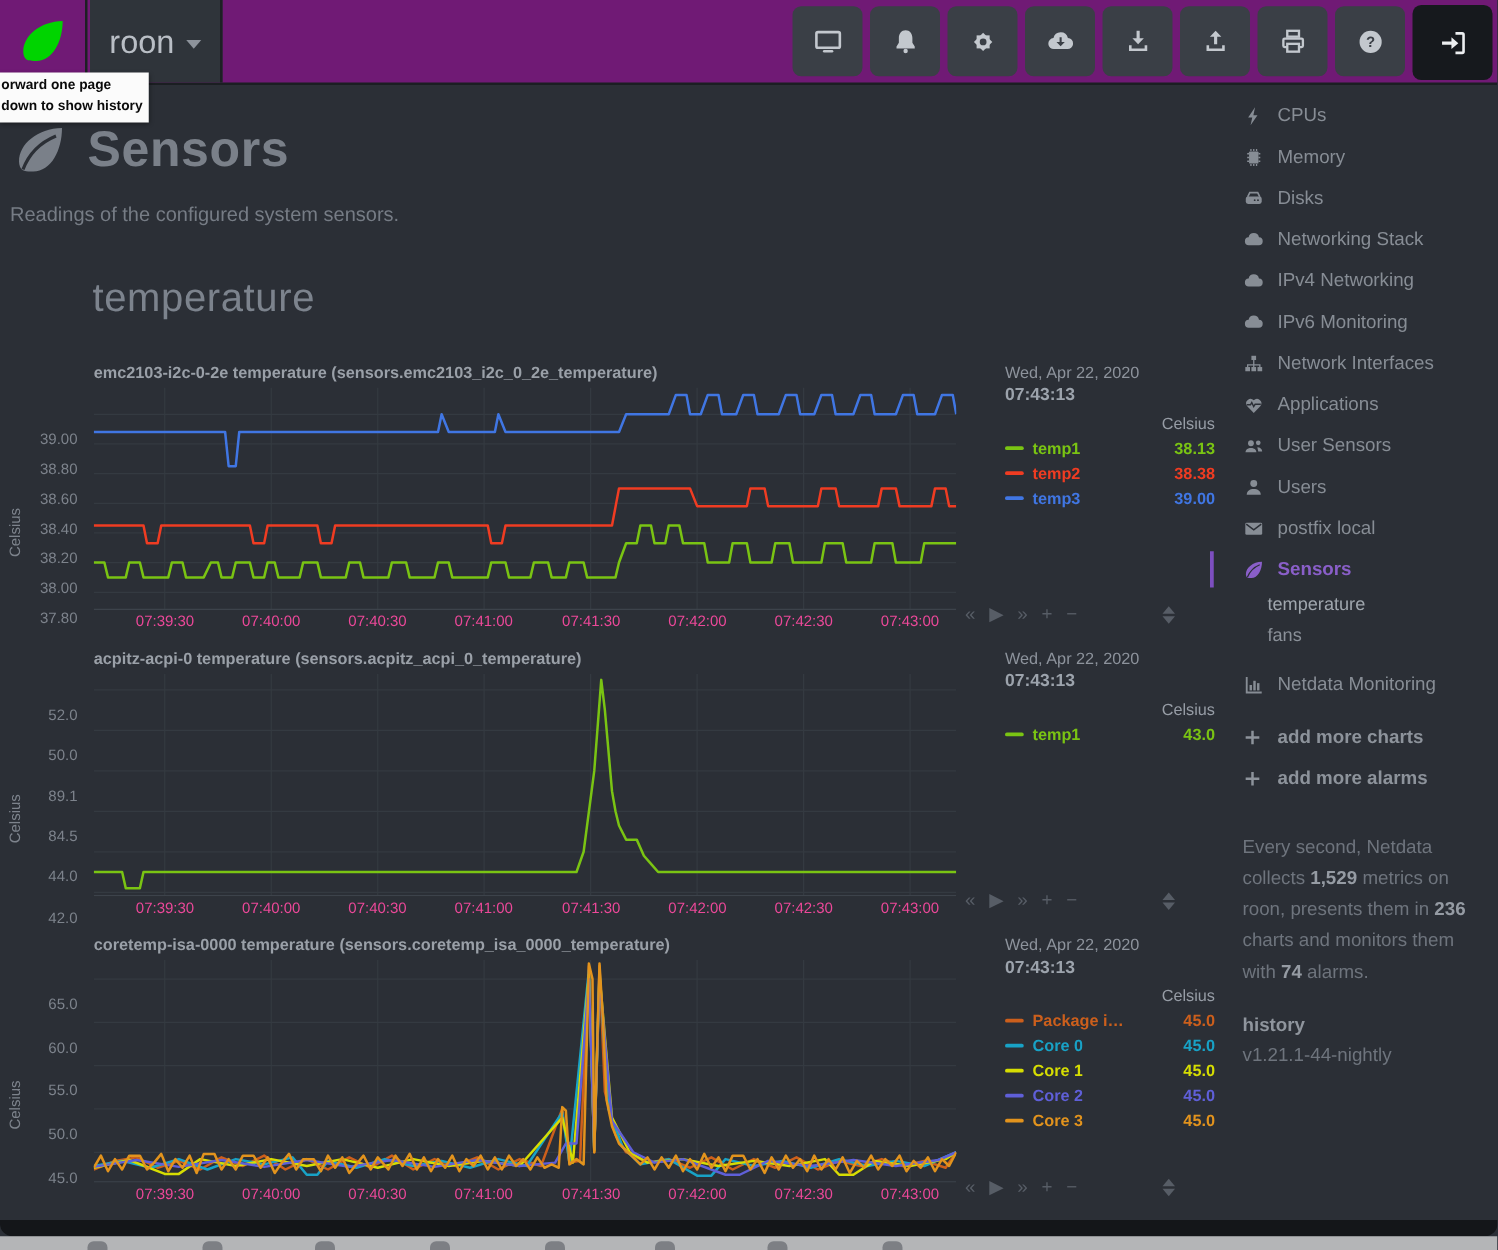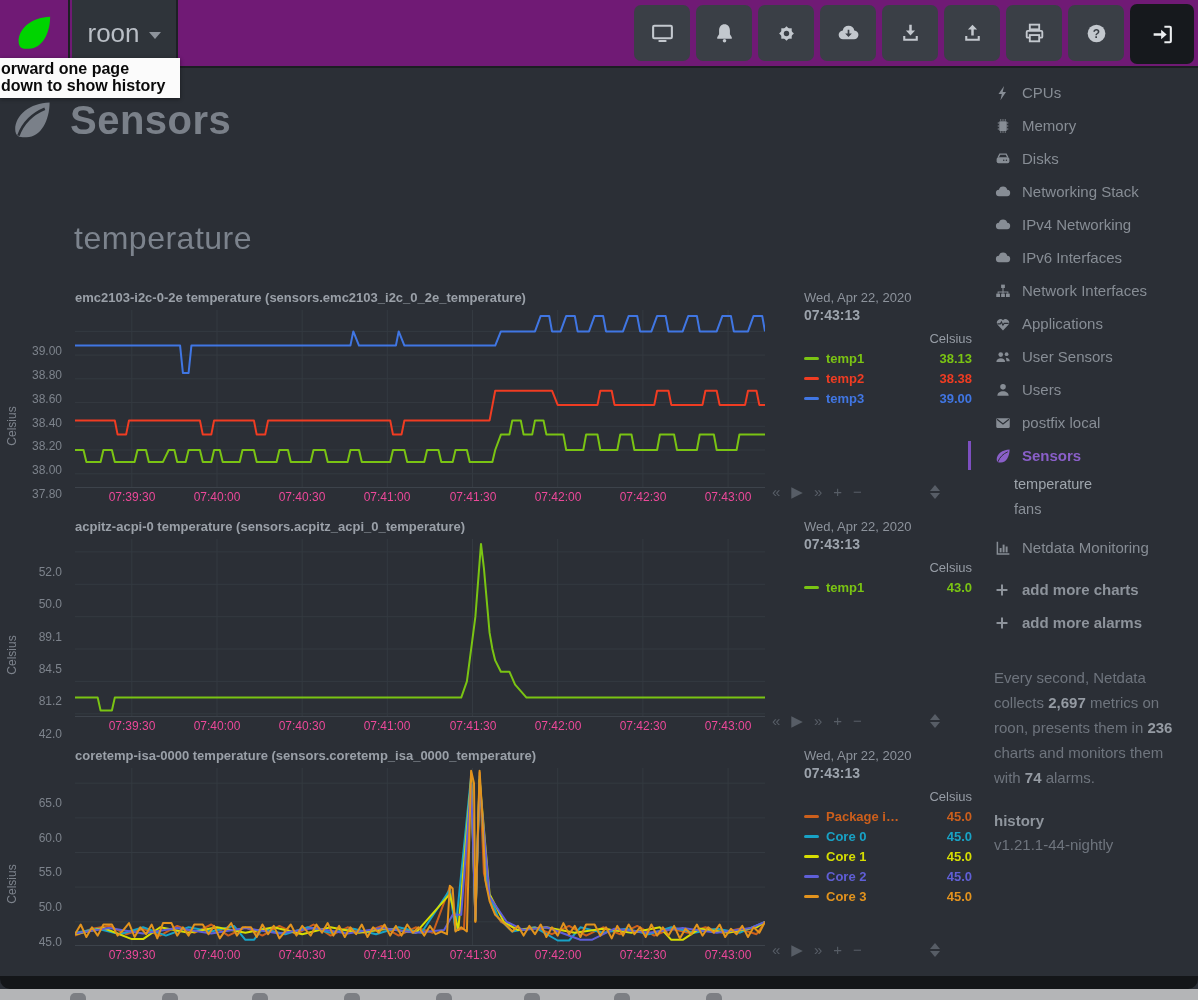--- a/index.html
+++ b/index.html
@@ -13,21 +13,21 @@
   .host-tile { position:absolute; left:72px; top:0; width:106px; height:66px; background:#2f343a; border-right:2px solid #1d2024; display:flex; align-items:center; justify-content:center; gap:9px; cursor:pointer; }
   .host-name { font-size:26px; color:#b9bec5; }
   .caret { width:0; height:0; border-left:6px solid transparent; border-right:6px solid transparent; border-top:7px solid #8d939b; margin-top:4px; }
   .nav-buttons { position:absolute; right:4px; top:5px; display:flex; gap:6px; }
   .nav-btn { width:56px; height:56px; background:#3a3f46; border-radius:7px; display:flex; align-items:center; justify-content:center; cursor:pointer; }
   .nav-btn svg { width:25px; height:25px; color:#c3c8ce; }
   .nav-btn.hl { background:#16191d; width:64px; height:60px; margin-top:-1px; }
   .nav-btn.hl svg { color:#eceef0; }
 
   
-  .tooltip { position:absolute; left:0; top:58px; background:#fbfbfb; color:#0a0a0a; font-size:16px; font-weight:600; line-height:17px; padding:2px 15px 4px 1px; z-index:9; box-shadow:0 1px 4px rgba(0,0,0,.45); white-space:nowrap; }
+  .tooltip { position:absolute; left:0; top:58px; background:#fbfbfb; color:#0a0a0a; font-size:11px; font-weight:600; line-height:17px; padding:2px 5px 4px 1px; z-index:9; box-shadow:0 1px 4px rgba(0,0,0,.45); white-space:nowrap; }
 
   
   .content { position:absolute; left:0; top:68px; width:944px; bottom:24px; background:#2b2f36; }
   .page-head { position:absolute; left:8px; top:28px; display:flex; align-items:center; gap:14px; }
   .page-head svg { width:48px; height:48px; color:#7a8089; }
   .page-title { font-size:40px; font-weight:bold; color:#7a8089; letter-spacing:.5px; }
   .page-sub { position:absolute; left:8px; top:96px; font-size:16px; color:#767c85; }
   .section-title { position:absolute; left:74px; top:152px; font-size:32px; color:#7c838d; letter-spacing:.5px; }
 
   .chart-row { position:absolute; left:0; width:944px; height:218px; }
@@ -152,20 +152,21 @@
 </div>
 
 <div class="content">
   <div class="page-head">
     <svg viewBox="0 0 24 24">
         <path d="M20.8 3.2C11 3.4 3.6 9.6 3.6 16.6c0 1.6.6 2.9 1.4 3.4 1.1.7 2.8.6 4.3.6 7.2 0 11.5-8.6 11.5-17.4z" fill="currentColor"></path>
         <path d="M5.2 19.8C7.6 13.4 12.6 8.8 18.4 6.4" stroke="#2b2f36" stroke-width="1.3" fill="none"></path>
       </svg>
     <span class="page-title">Sensors</span>
   </div>
+  <div class="page-sub">Readings of the configured system sensors.</div>
   <div class="section-title">temperature</div>
   <div id="charts">
       <div class="chart-row" style="top:222px">
     <div class="chart-title">emc2103-i2c-0-2e temperature (sensors.emc2103_i2c_0_2e_temperature)</div>
     <div style="position:absolute;left:0;top:20px;width:68px;height:178px">
       <div class="ylab">Celsius</div>
           <div class="ytick" style="top:34px">39.00</div>
           <div class="ytick" style="top:58px">38.80</div>
           <div class="ytick" style="top:82px">38.60</div>
           <div class="ytick" style="top:106px">38.40</div>
@@ -235,21 +236,21 @@
         </div>
   </div>
       <div class="chart-row" style="top:451px">
     <div class="chart-title">acpitz-acpi-0 temperature (sensors.acpitz_acpi_0_temperature)</div>
     <div style="position:absolute;left:0;top:20px;width:68px;height:178px">
       <div class="ylab">Celsius</div>
           <div class="ytick" style="top:26px">52.0</div>
           <div class="ytick" style="top:58px">50.0</div>
           <div class="ytick" style="top:91px">89.1</div>
           <div class="ytick" style="top:123px">84.5</div>
-          <div class="ytick" style="top:155px">81.2</div>
+          <div class="ytick" style="top:155px">44.0</div>
           <div class="ytick" style="top:188px">42.0</div>
     </div>
     <svg class="plot" width="690" height="178">
           <line x1="56.8" y1="0" x2="56.8" y2="178" stroke="#343a41" stroke-width="1"></line>
           <line x1="142.0" y1="0" x2="142.0" y2="178" stroke="#343a41" stroke-width="1"></line>
           <line x1="227.2" y1="0" x2="227.2" y2="178" stroke="#343a41" stroke-width="1"></line>
           <line x1="312.3" y1="0" x2="312.3" y2="178" stroke="#343a41" stroke-width="1"></line>
           <line x1="397.5" y1="0" x2="397.5" y2="178" stroke="#343a41" stroke-width="1"></line>
           <line x1="482.7" y1="0" x2="482.7" y2="178" stroke="#343a41" stroke-width="1"></line>
           <line x1="567.9" y1="0" x2="567.9" y2="178" stroke="#343a41" stroke-width="1"></line>
@@ -393,21 +394,21 @@
           <circle cx="13" cy="13.5" r="1" fill="#2b2f36"></circle>
         </svg><span>Disks</span></div>
       <div class="side-item"><svg viewBox="0 0 24 24">
           <path d="M7 17.5a4.2 4.2 0 0 1-.5-8.4A5.7 5.7 0 0 1 17.6 9a4 4 0 0 1-.6 8.5z" fill="currentColor"></path>
         </svg><span>Networking Stack</span></div>
       <div class="side-item"><svg viewBox="0 0 24 24">
           <path d="M7 17.5a4.2 4.2 0 0 1-.5-8.4A5.7 5.7 0 0 1 17.6 9a4 4 0 0 1-.6 8.5z" fill="currentColor"></path>
         </svg><span>IPv4 Networking</span></div>
       <div class="side-item"><svg viewBox="0 0 24 24">
           <path d="M7 17.5a4.2 4.2 0 0 1-.5-8.4A5.7 5.7 0 0 1 17.6 9a4 4 0 0 1-.6 8.5z" fill="currentColor"></path>
-        </svg><span>IPv6 Interfaces</span></div>
+        </svg><span>IPv6 Monitoring</span></div>
       <div class="side-item"><svg viewBox="0 0 24 24">
           <rect x="9.5" y="3.5" width="5" height="4.5" fill="currentColor"></rect>
           <rect x="3" y="15.5" width="5" height="4.5" fill="currentColor"></rect>
           <rect x="9.5" y="15.5" width="5" height="4.5" fill="currentColor"></rect>
           <rect x="16" y="15.5" width="5" height="4.5" fill="currentColor"></rect>
           <path d="M12 8v3.5M5.5 15.5v-2.3h13v2.3M12 11.5v4" stroke="currentColor" stroke-width="1.4" fill="none"></path>
         </svg><span>Network Interfaces</span></div>
       <div class="side-item"><svg viewBox="0 0 24 24">
           <path d="M12 20.5 4.8 13A4.7 4.7 0 0 1 12 7a4.7 4.7 0 0 1 7.2 6z" fill="currentColor"></path>
           <path d="M4.5 11.8h4l1.4-2.4 2 4.2 1.6-2.4h6" stroke="#2b2f36" stroke-width="1.5" fill="none"></path>
@@ -441,21 +442,21 @@
     </div>
   <div class="side-gap"></div>
   <div id="side-actions">
       <div class="side-action"><svg viewBox="0 0 24 24">
           <path d="M10.5 3.8h3v6.7h6.7v3h-6.7v6.7h-3v-6.7H3.8v-3h6.7z" fill="currentColor"></path>
         </svg><span>add more charts</span></div>
       <div class="side-action"><svg viewBox="0 0 24 24">
           <path d="M10.5 3.8h3v6.7h6.7v3h-6.7v6.7h-3v-6.7H3.8v-3h6.7z" fill="currentColor"></path>
         </svg><span>add more alarms</span></div>
     </div>
-  <p class="summary" id="side-summary">Every second, Netdata collects <b>2,697</b> metrics on roon, presents them in <b>236</b> charts and monitors them with <b>74</b> alarms.</p>
+  <p class="summary" id="side-summary">Every second, Netdata collects <b>1,529</b> metrics on roon, presents them in <b>236</b> charts and monitors them with <b>74</b> alarms.</p>
   <div class="side-footer">
     <div class="sf-name">history</div>
     <div class="sf-ver">v1.21.1-44-nightly</div>
   </div>
 </div>
 
 <div class="win-bottom"></div>
 <div class="dock-strip">
   <i style="left:70px"></i>
     <i style="left:162px"></i>

